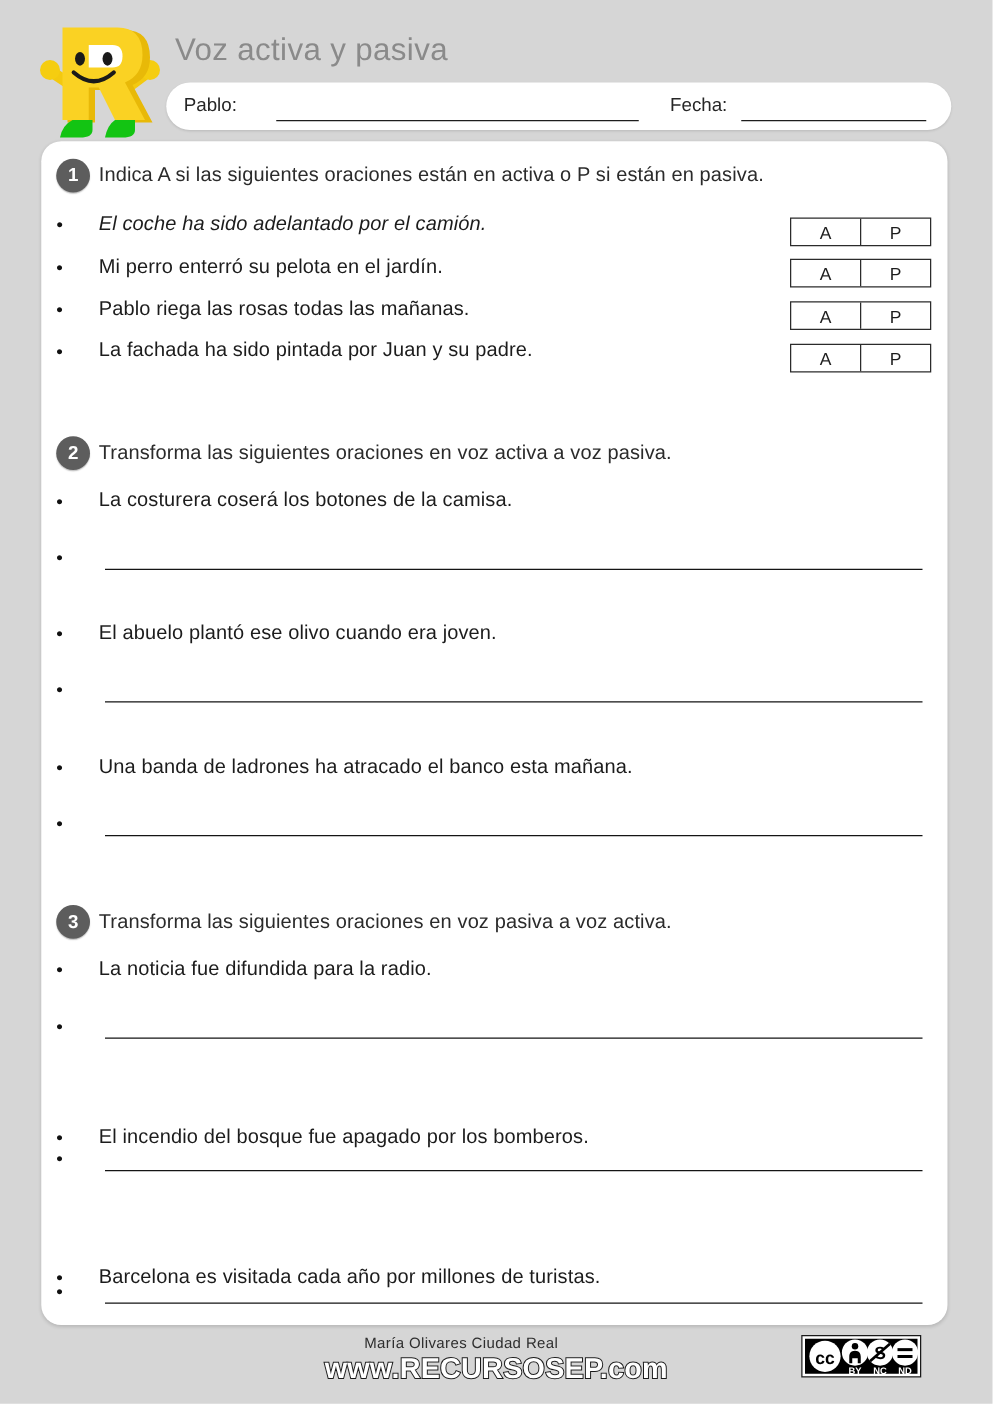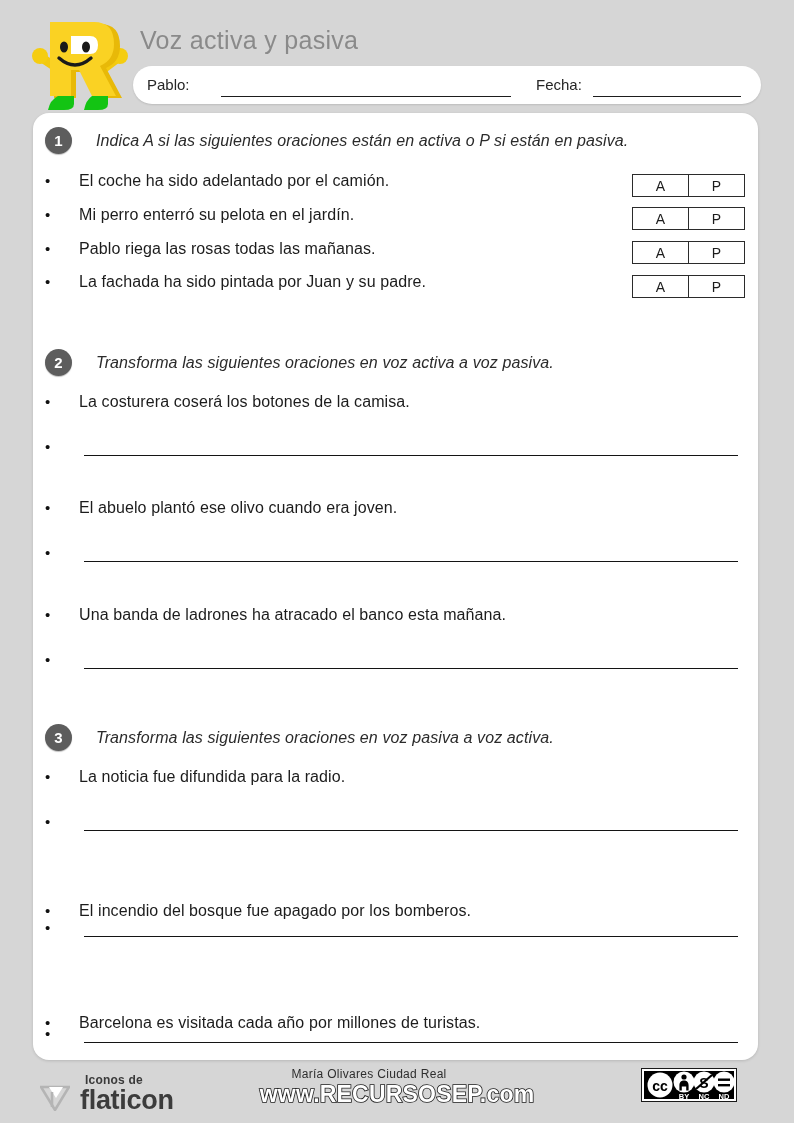--- a/index.html
+++ b/index.html
@@ -83,26 +83,25 @@
     color: #ffffff;
     font-size: 15px;
     font-weight: bold;
     text-align: center;
     line-height: 27px;
     vertical-align: middle;
     box-shadow: 0 1px 1px rgba(0,0,0,0.25);
   }
   .ex-text {
     display: inline-block;
-    margin-left: 24px;
+    margin-left: 7px;
     font-size: 16px;
     color: #2b2b2b;
     vertical-align: middle;
     letter-spacing: 0.1px;
-    font-style: italic;
   }
 
   
   .sentence-row {
     position: absolute;
     left: 12px;
     height: 24px;
     white-space: nowrap;
   }
   .bullet {
@@ -256,21 +255,21 @@
     <span class="field-rule" id="fecha-rule"></span>
   </div>
 </div>
 
 <div id="main-card">
 
   <div class="exercise-heading" style="top:14px;">
     <span class="ex-num">1</span><span class="ex-text">Indica A si las siguientes oraciones están en activa o P si están en pasiva.</span>
   </div>
 
-  <div class="sentence-row" style="top:58px;">
+  <div class="sentence-row" style="top:58px;font-style:italic;">
     <span class="bullet">•</span><span class="sentence-text">El coche ha sido adelantado por el camión.</span>
   </div>
   <div class="sentence-row" style="top:92px;">
     <span class="bullet">•</span><span class="sentence-text">Mi perro enterró su pelota en el jardín.</span>
   </div>
   <div class="sentence-row" style="top:126px;">
     <span class="bullet">•</span><span class="sentence-text">Pablo riega las rosas todas las mañanas.</span>
   </div>
   <div class="sentence-row" style="top:159px;">
     <span class="bullet">•</span><span class="sentence-text">La fachada ha sido pintada por Juan y su padre.</span>
@@ -346,31 +345,20 @@
   </div>
   <div class="answer-row" style="top:912px;">
     <span class="bullet">•</span>
     <span class="answer-line"></span>
   </div>
 
 </div>
 
 <div id="footer">
 
-  <div id="flaticon-block">
-    <div id="flaticon-mark">
-      <svg viewBox="0 0 30 26" width="30" height="26">
-        <path d="M1 2 L29 2 L15 25 Z" fill="none" stroke="#b4b4b4" stroke-width="2.6"></path>
-        <path d="M9 2 L23 2 L16 13 Z" fill="#ffffff"></path>
-        <path d="M12 7 L12 22" stroke="#b4b4b4" stroke-width="2.6"></path>
-      </svg>
-    </div>
-    <div id="flaticon-iconos">Iconos de</div>
-    <div id="flaticon-word">flaticon</div>
-  </div>
 
   <div id="author-credit">María Olivares Ciudad Real</div>
   <div id="site-url">www.RECURSOSEP.com</div>
 </div>
 
 <div id="cc-badge">
   <svg viewBox="0 0 96 34" width="96" height="34">
     <rect x="0" y="0" width="96" height="34" fill="#ffffff" stroke="#1a1a1a" stroke-width="2"></rect>
     <rect x="3" y="3" width="90" height="28" fill="#000000"></rect>
 

